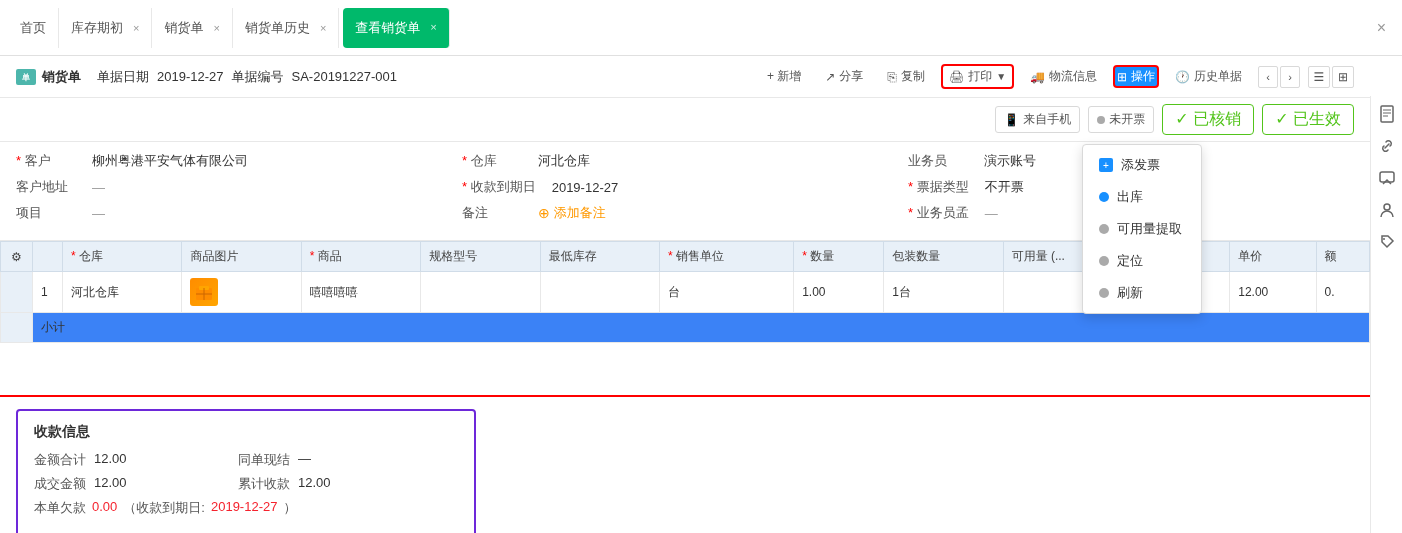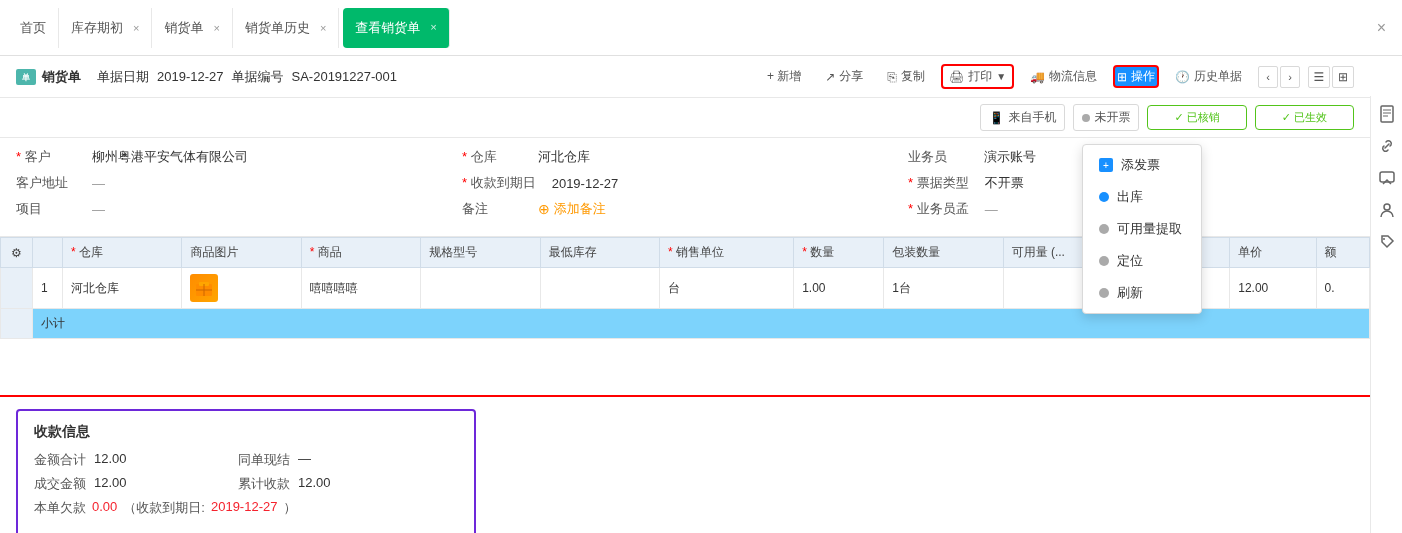--- a/index.html
+++ b/index.html
@@ -108,23 +108,23 @@
       white-space: nowrap;
     }
     .action-btn.active-tab {
       background: #1890ff;
       color: #fff;
       border: 2px solid red;
       border-radius: 4px;
     }
 
     .status-btn {
-      padding: 4px 26px;
+      padding: 4px 12px;
       border-radius: 4px;
-      font-size: 11px;
+      font-size: 16px;
       cursor: pointer;
       border: 1px solid transparent;
       white-space: nowrap;
     }
     .status-btn.verify { background: #fff; border-color: #52c41a; color: #52c41a; }
     .status-btn.effect { background: #fff; border-color: #52c41a; color: #52c41a; }
 
     
     .toolbar-row {
       display: flex;
@@ -234,21 +234,21 @@
       height: 28px;
       background: linear-gradient(135deg, #ff8c00, #ffa500);
       border-radius: 3px;
       display: flex;
       align-items: center;
       justify-content: center;
       color: white;
       font-size: 10px;
     }
     .subtotal-row td {
-      background: #7dd3fc;
+      background: #3b82f6;
       font-weight: 500;
     }
 
     
     .bottom-panel {
       display: flex;
       padding: 12px 16px;
       border-top: 2px solid red;
       background: #fff;
     }

